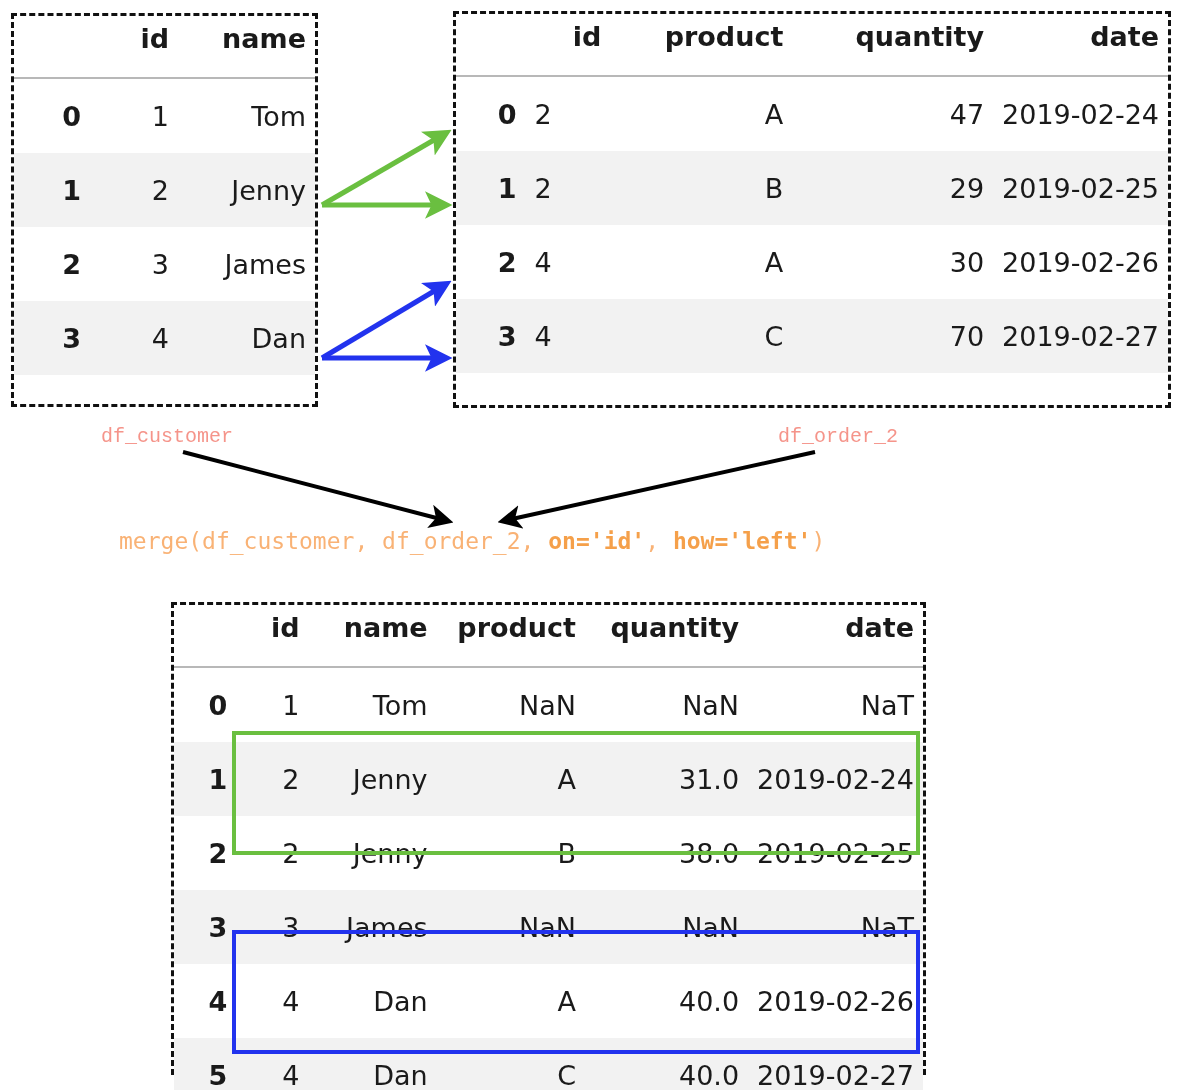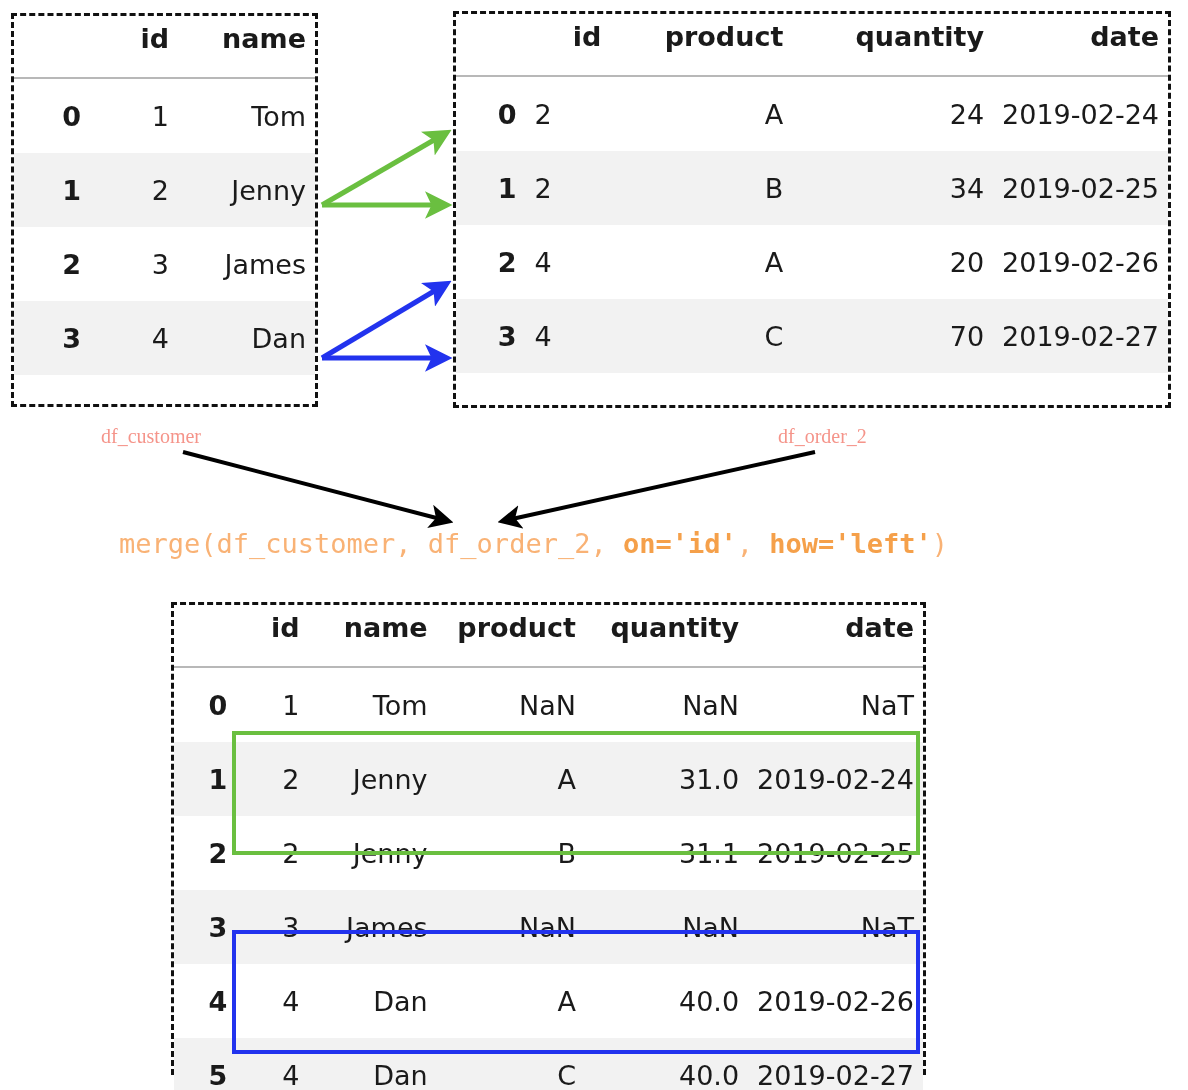--- a/index.html
+++ b/index.html
@@ -61,28 +61,28 @@
   }
   table.df tbody tr.even td {
     background: #ffffff;
   }
   
   table.df thead tr { height: 62px; }
 
   .lbl {
     position: absolute;
     color: #f5948a;
-    font-family: Liberation Serif, serif;
+    font-family: Liberation Mono, monospace;
     font-size: 20px;
     white-space: nowrap;
   }
   .codeline {
     position: absolute;
     font-family: "DejaVu Sans Mono", "Liberation Mono", monospace;
-    font-size: 27px;
+    font-size: 23px;
     white-space: pre;
     color: #f9b275;
   }
   .codeline b {
     color: #f5a04a;
     font-weight: bold;
   }
   svg.overlay {
     position: absolute;
     left: 0; top: 0;
@@ -144,35 +144,35 @@
           <th style="width:170px;">product</th>
           <th style="width:190px;">quantity</th>
           <th style="width:auto;">date</th>
         </tr>
       </thead>
       <tbody>
         <tr class="even">
           <td class="idx">0</td>
           <td style="text-align:left;">2</td>
           <td>A</td>
-          <td>24</td>
+          <td>47</td>
           <td>2019-02-24</td>
         </tr>
         <tr class="odd">
           <td class="idx">1</td>
           <td style="text-align:left;">2</td>
           <td>B</td>
-          <td>34</td>
+          <td>29</td>
           <td>2019-02-25</td>
         </tr>
         <tr class="even">
           <td class="idx">2</td>
           <td style="text-align:left;">4</td>
           <td>A</td>
-          <td>20</td>
+          <td>30</td>
           <td>2019-02-26</td>
         </tr>
         <tr class="odd">
           <td class="idx">3</td>
           <td style="text-align:left;">4</td>
           <td>C</td>
           <td>70</td>
           <td>2019-02-27</td>
         </tr>
       </tbody>
@@ -211,21 +211,21 @@
           <td>Jenny</td>
           <td>A</td>
           <td>31.0</td>
           <td>2019-02-24</td>
         </tr>
         <tr class="even">
           <td class="idx">2</td>
           <td>2</td>
           <td>Jenny</td>
           <td>B</td>
-          <td>31.1</td>
+          <td>38.0</td>
           <td>2019-02-25</td>
         </tr>
         <tr class="odd">
           <td class="idx">3</td>
           <td>3</td>
           <td>James</td>
           <td>NaN</td>
           <td>NaN</td>
           <td>NaT</td>
         </tr>

